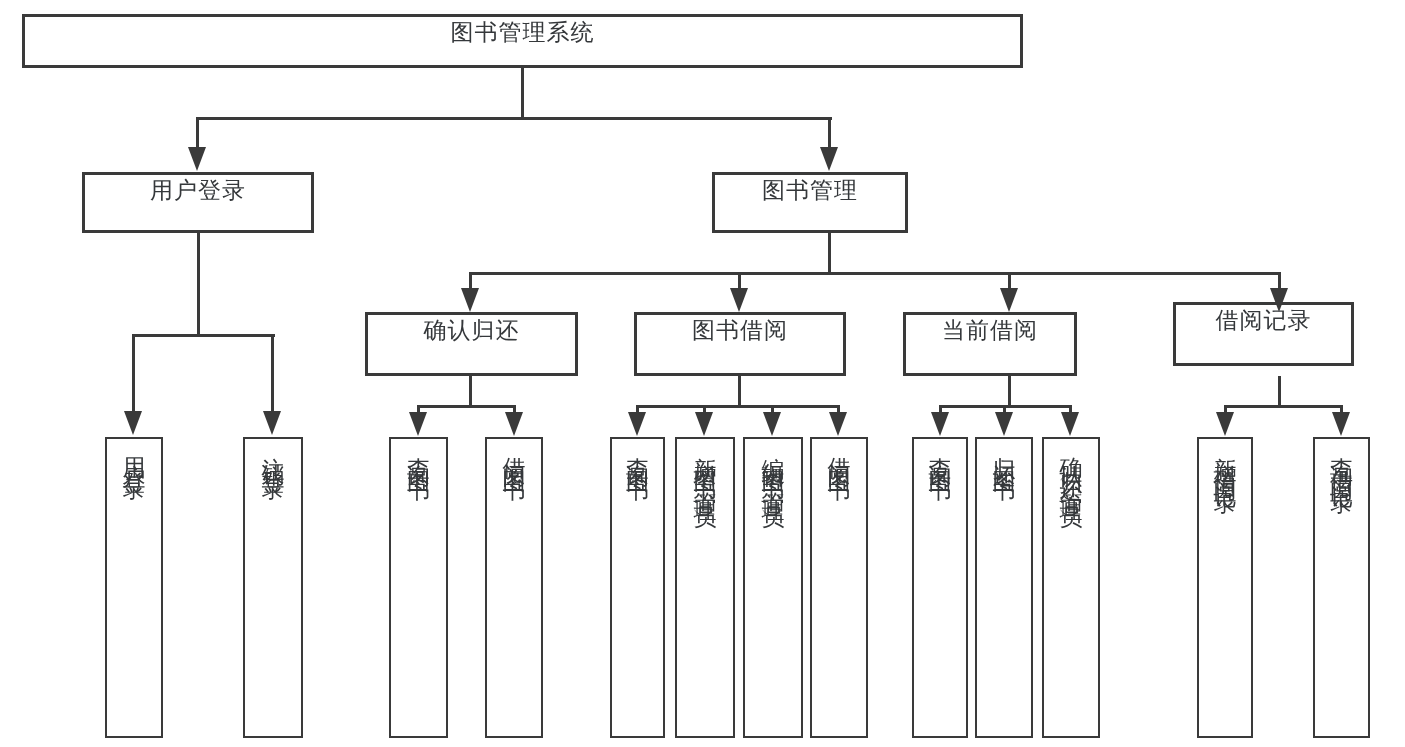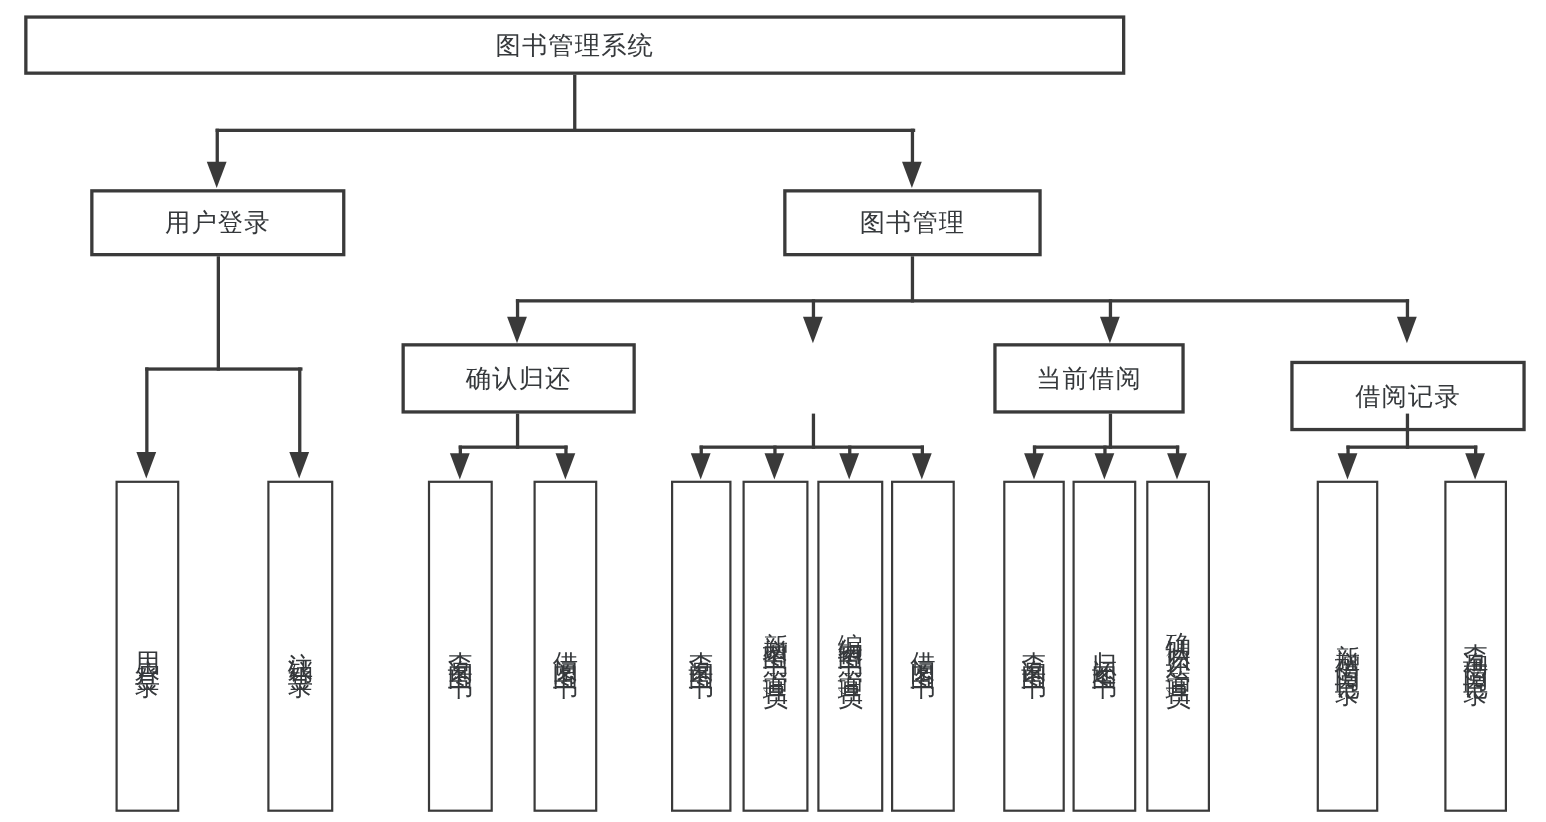--- a/index.html
+++ b/index.html
@@ -2,21 +2,21 @@
 <html><head>
 <meta charset="utf-8">
 <style>
   html,body{margin:0;padding:0;background:#ffffff;}
   #stage{
     position:relative;width:1405px;height:747px;background:#ffffff;overflow:hidden;
     font-family:"Liberation Sans","DejaVu Sans",sans-serif;
   }
   .box{
     position:absolute;box-sizing:border-box;background:#ffffff;
-    border:3px solid #3a3a3a;display:flex;align-items:center;justify-content:center;
+    border:3px solid #3a3a3a;display:flex;align-items:flex-start;justify-content:center;
     color:#35383b;font-size:23px;letter-spacing:1px;white-space:nowrap;
   }
   .leaf{
     top:437px;height:301px;border-width:2.5px;
   }
   .leaf span{
     writing-mode:vertical-rl;text-orientation:mixed;
     letter-spacing:7px;font-size:23px;line-height:1;
   }
   .vline{position:absolute;width:3px;background:#3a3a3a;}
@@ -37,34 +37,37 @@
 <div id="stage">
 
   <div class="box" style="left:22px;top:14px;width:1001px;height:54px">
     <span>图书管理系统</span>
   </div>
 
   <div class="box" style="left:82px;top:172px;width:232px;height:61px">
     <span>用户登录</span>
   </div>
 
-  <div class="box" style="left:712px;top:172px;width:235px;height:61px">
+  <div class="box" style="left:712px;top:172px;width:196px;height:61px">
     <span>图书管理</span>
   </div>
 
   <div class="box" style="left:365px;top:312px;width:213px;height:64px">
     <span>确认归还</span>
   </div>
 
+  <div class="box" style="left:634px;top:312px;width:212px;height:64px">
+    <span>图书借阅</span>
+  </div>
 
   <div class="box" style="left:903px;top:312px;width:174px;height:64px">
     <span>当前借阅</span>
   </div>
 
-  <div class="box" style="left:1173px;top:328px;width:214px;height:64px">
+  <div class="box" style="left:1173px;top:302px;width:181px;height:64px">
     <span>借阅记录</span>
   </div>
 
   <div class="box leaf" style="left:105px;width:58px">
     <span>用户登录</span>
   </div>
   <div class="box leaf" style="left:243px;width:60px">
     <span>注销登录</span>
   </div>
 

